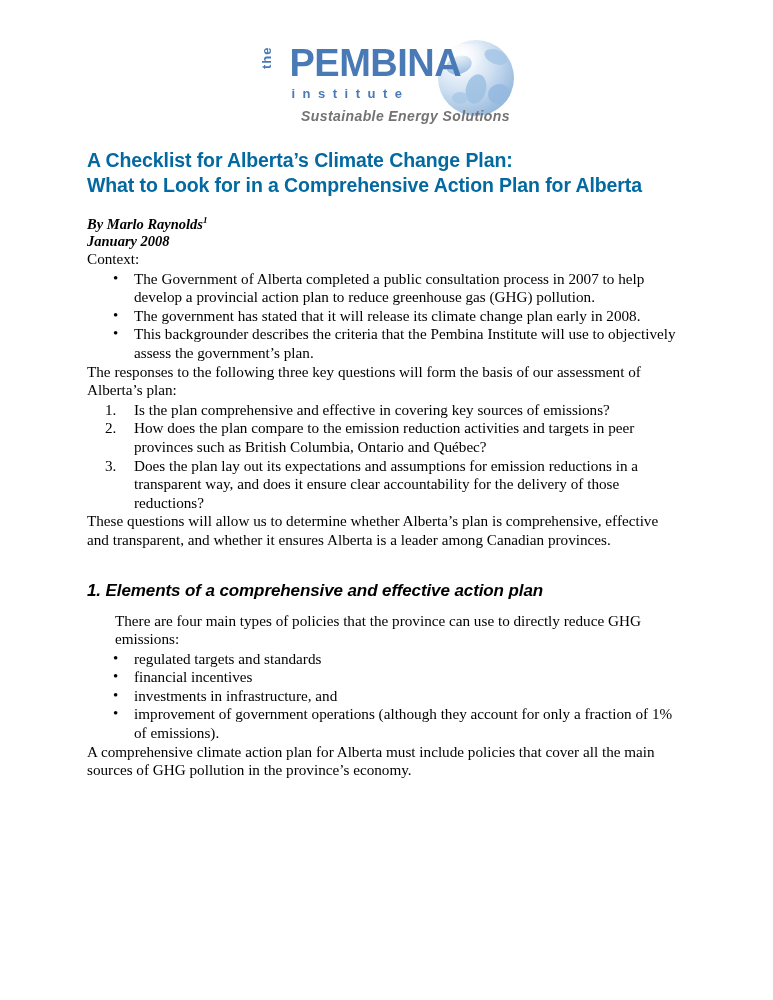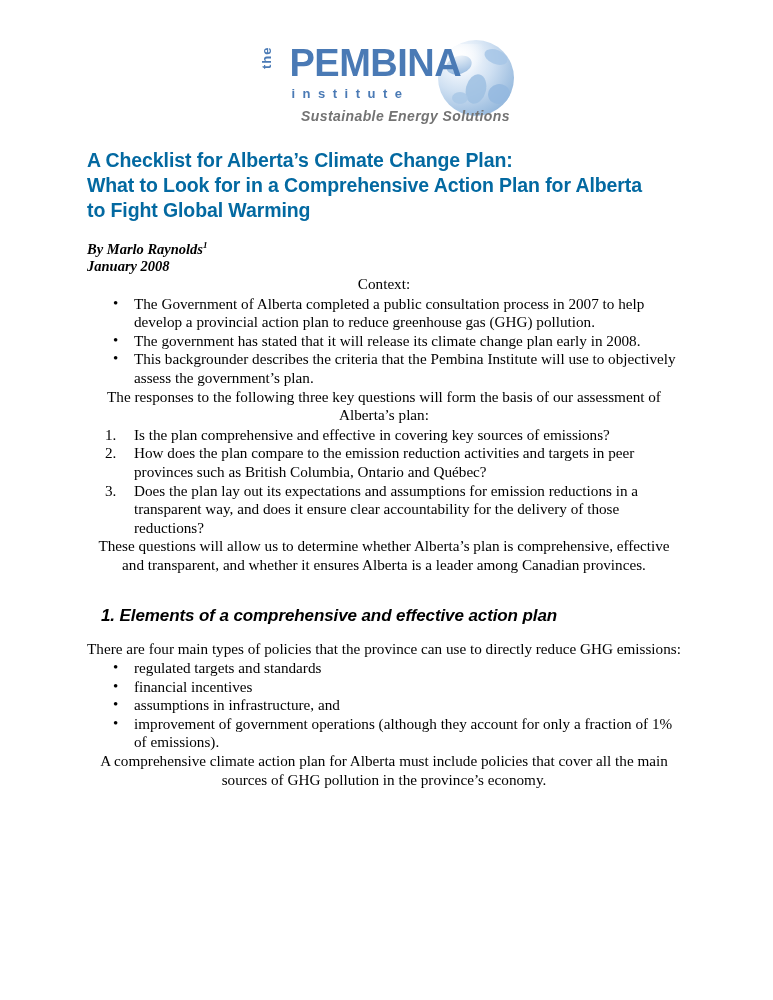--- a/index.html
+++ b/index.html
@@ -138,21 +138,21 @@
     font-size: 9px;
     font-weight: bold;
     vertical-align: super;
     line-height: 0;
   }
 
   p.body {
     margin: 0 0 0 0;
     font-size: 15.2px;
     line-height: 18.6px;
-    text-align: center;
+    text-align: left;
   }
   .gap-lg { margin-top: 17px; }
   .gap-md { margin-top: 14px; }
 
   ul.bullets, ol.numbers {
     margin: 1px 0 0 0;
     padding: 0;
     list-style: none;
   }
   ul.bullets > li, ol.numbers > li {
@@ -169,21 +169,21 @@
     font-size: 15px;
   }
   ol.numbers > li .marker {
     position: absolute;
     left: 18px;
     top: 0;
     font-size: 15.2px;
   }
 
   h2.section {
-    margin: 14px;
+    margin: 0;
     font-family: "Liberation Sans", sans-serif;
     font-weight: bold;
     font-style: italic;
     font-size: 17px;
     line-height: 21px;
     letter-spacing: -0.1px;
   }
 
   
   .footnote {
@@ -229,21 +229,20 @@
       <div class="logo-institute">institute</div>
       <div class="logo-tagline">Sustainable Energy Solutions</div>
     </div>
   </div>
 
   <div class="content">
 
     <h1 class="doc-title">
       <span>A Checklist for Alberta’s Climate Change Plan:</span><br>
       <span>What to Look for in a Comprehensive Action Plan for Alberta</span><br>
-      <span>to Fight Global Warming</span>
     </h1>
 
     <div class="byline">
       <div><span>By Marlo Raynolds</span><sup>1</sup></div>
       <div>January 2008</div>
     </div>
 
     <p class="body gap-lg">Context:</p>
 
     <ul class="bullets">
@@ -275,34 +274,34 @@
       <li>
         <span class="marker">3.</span>
         <span>Does the plan lay out its expectations and assumptions for emission reductions in a transparent way, and does it ensure clear accountability for the delivery of those reductions?</span>
       </li>
     </ol>
 
     <p class="body gap-md">These questions will allow us to determine whether Alberta’s plan is comprehensive, effective and transparent, and whether it ensures Alberta is a leader among Canadian provinces.</p>
 
     <h2 class="section" style="margin-top:30px;">1. Elements of a comprehensive and effective action plan</h2>
 
-    <p class="body" style="margin-top:11px;">There are four main types of policies that the province can use to directly reduce GHG emissions:</p>
+    <p class="body" style="margin-top:11px;margin-left:28px;">There are four main types of policies that the province can use to directly reduce GHG emissions:</p>
 
     <ul class="bullets">
       <li>
         <span class="marker">•</span>
         <span>regulated targets and standards</span>
       </li>
       <li>
         <span class="marker">•</span>
         <span>financial incentives</span>
       </li>
       <li>
         <span class="marker">•</span>
-        <span>assumptions in infrastructure, and</span>
+        <span>investments in infrastructure, and</span>
       </li>
       <li>
         <span class="marker">•</span>
         <span>improvement of government operations (although they account for only a fraction of 1% of emissions).</span>
       </li>
     </ul>
 
     <p class="body gap-md">A comprehensive climate action plan for Alberta must include policies that cover all the main sources of GHG pollution in the province’s economy.</p>
   </div>
 

